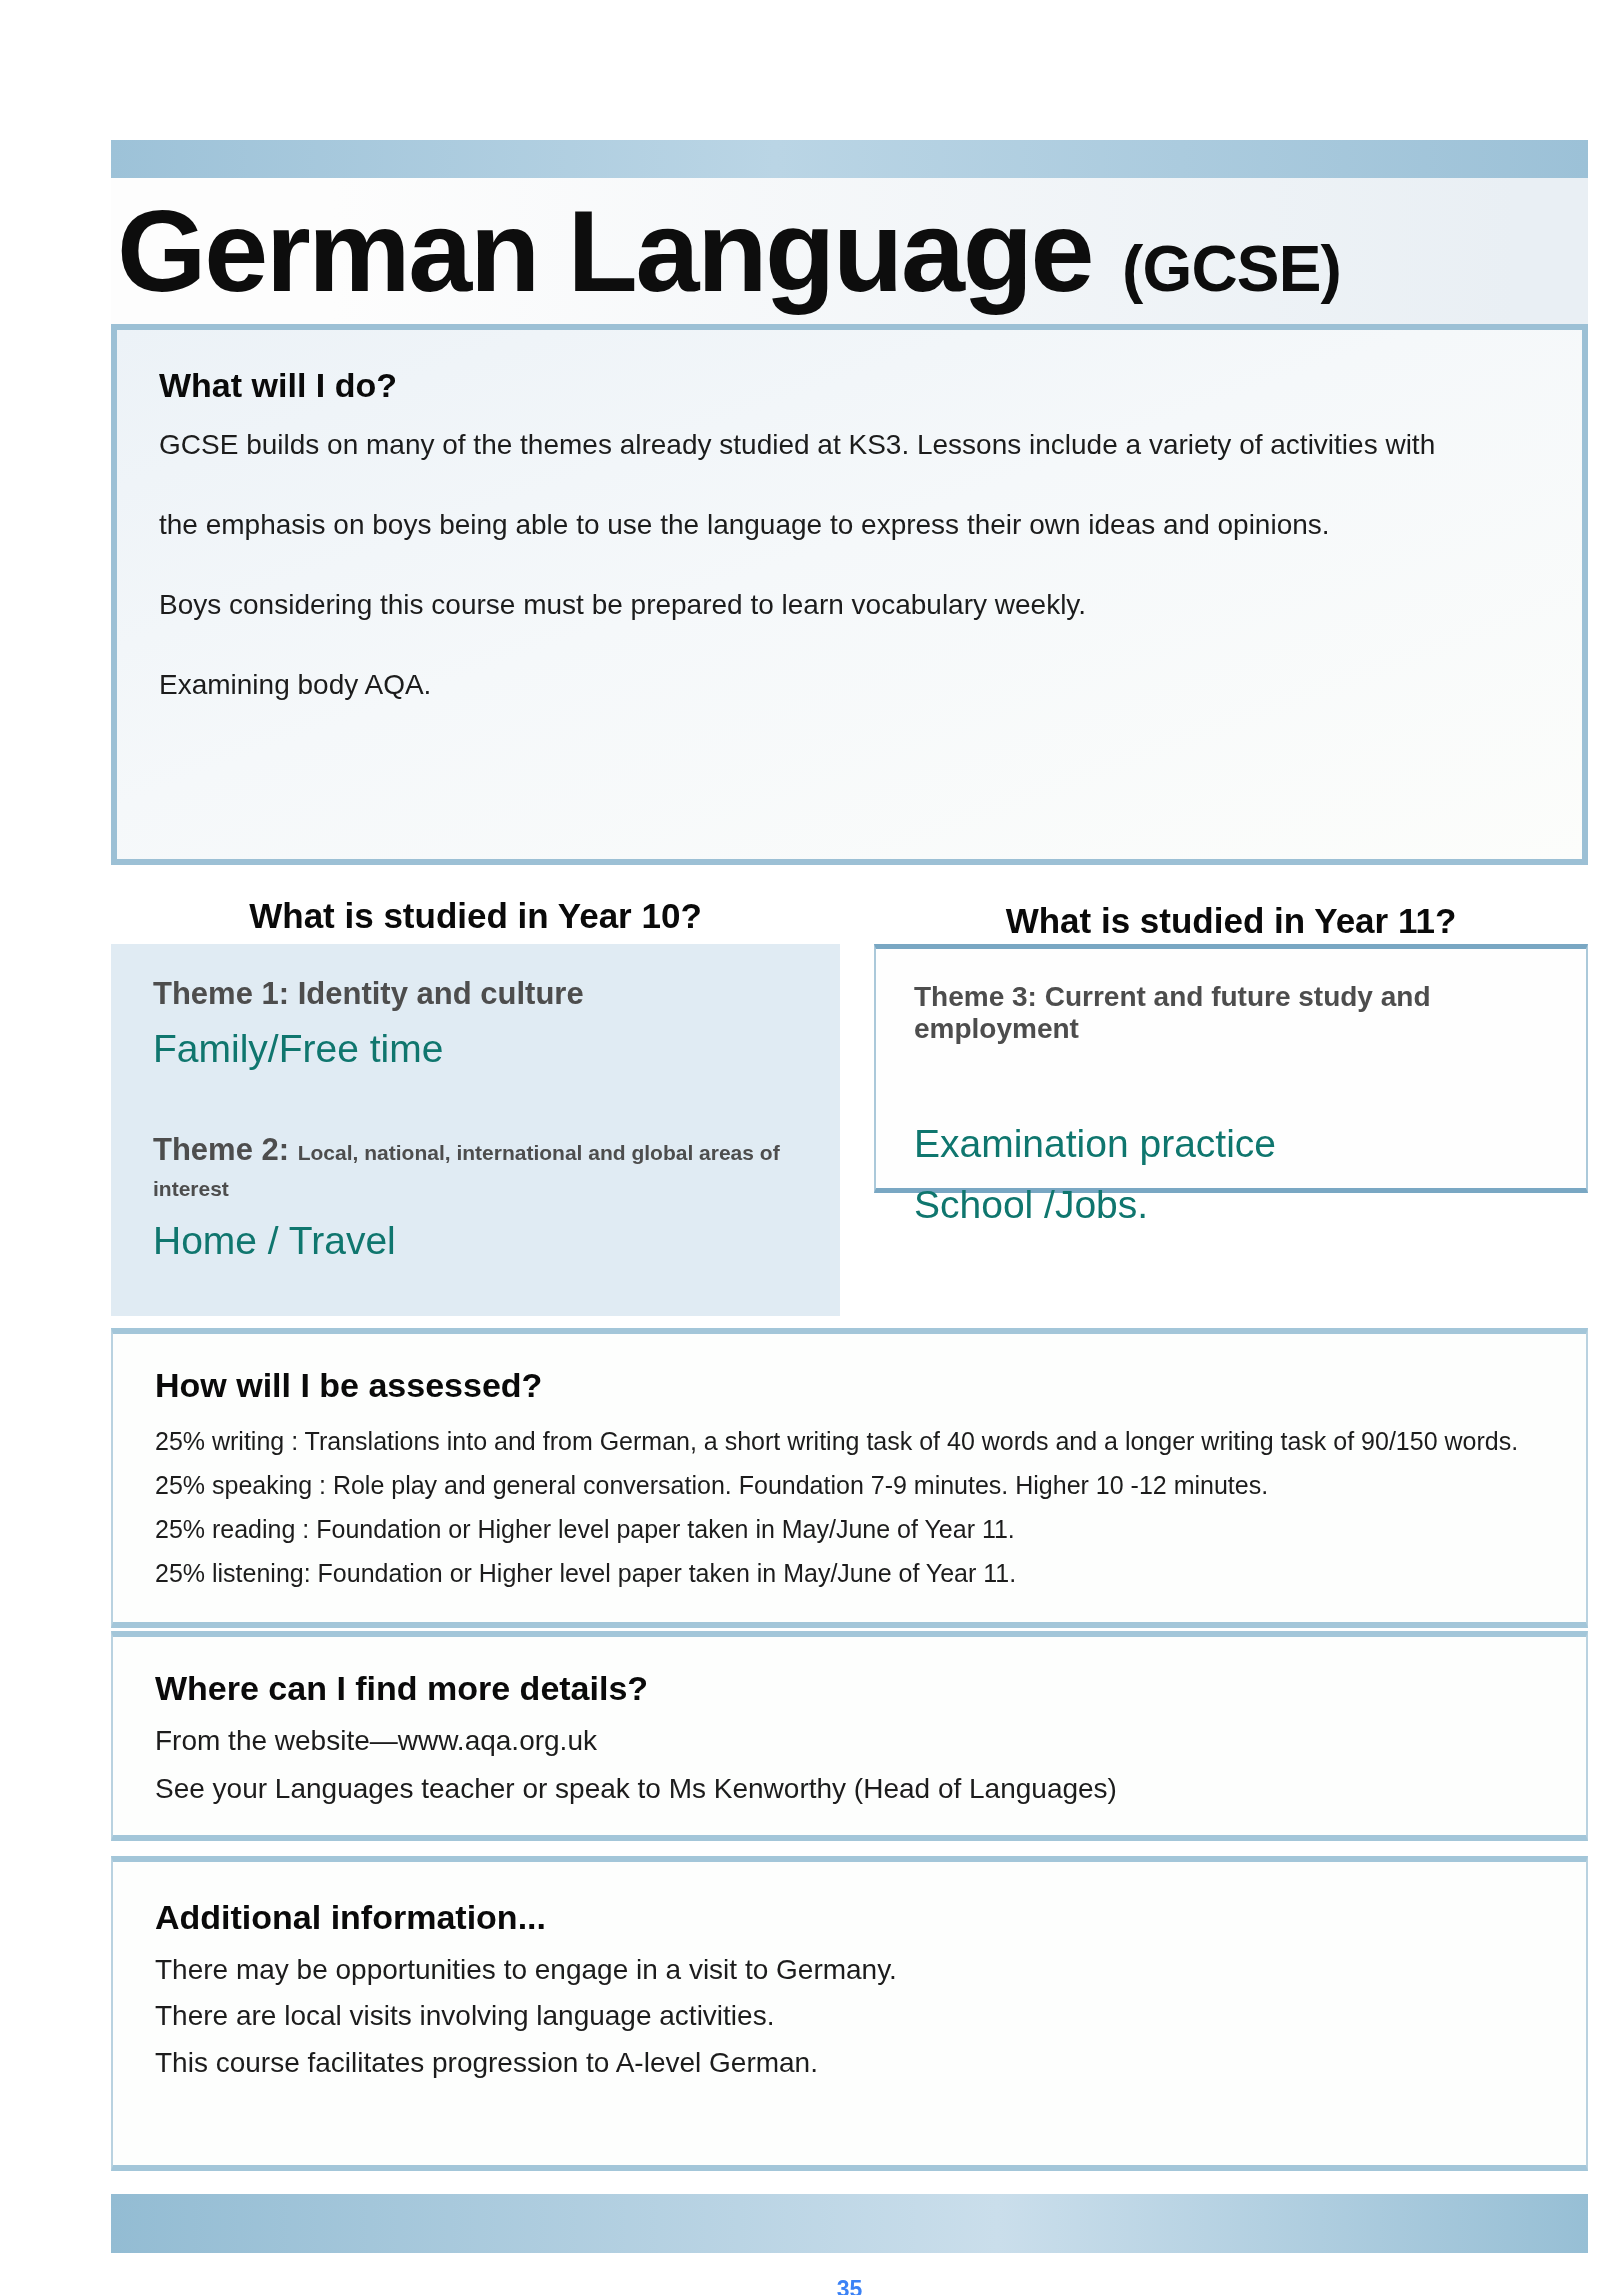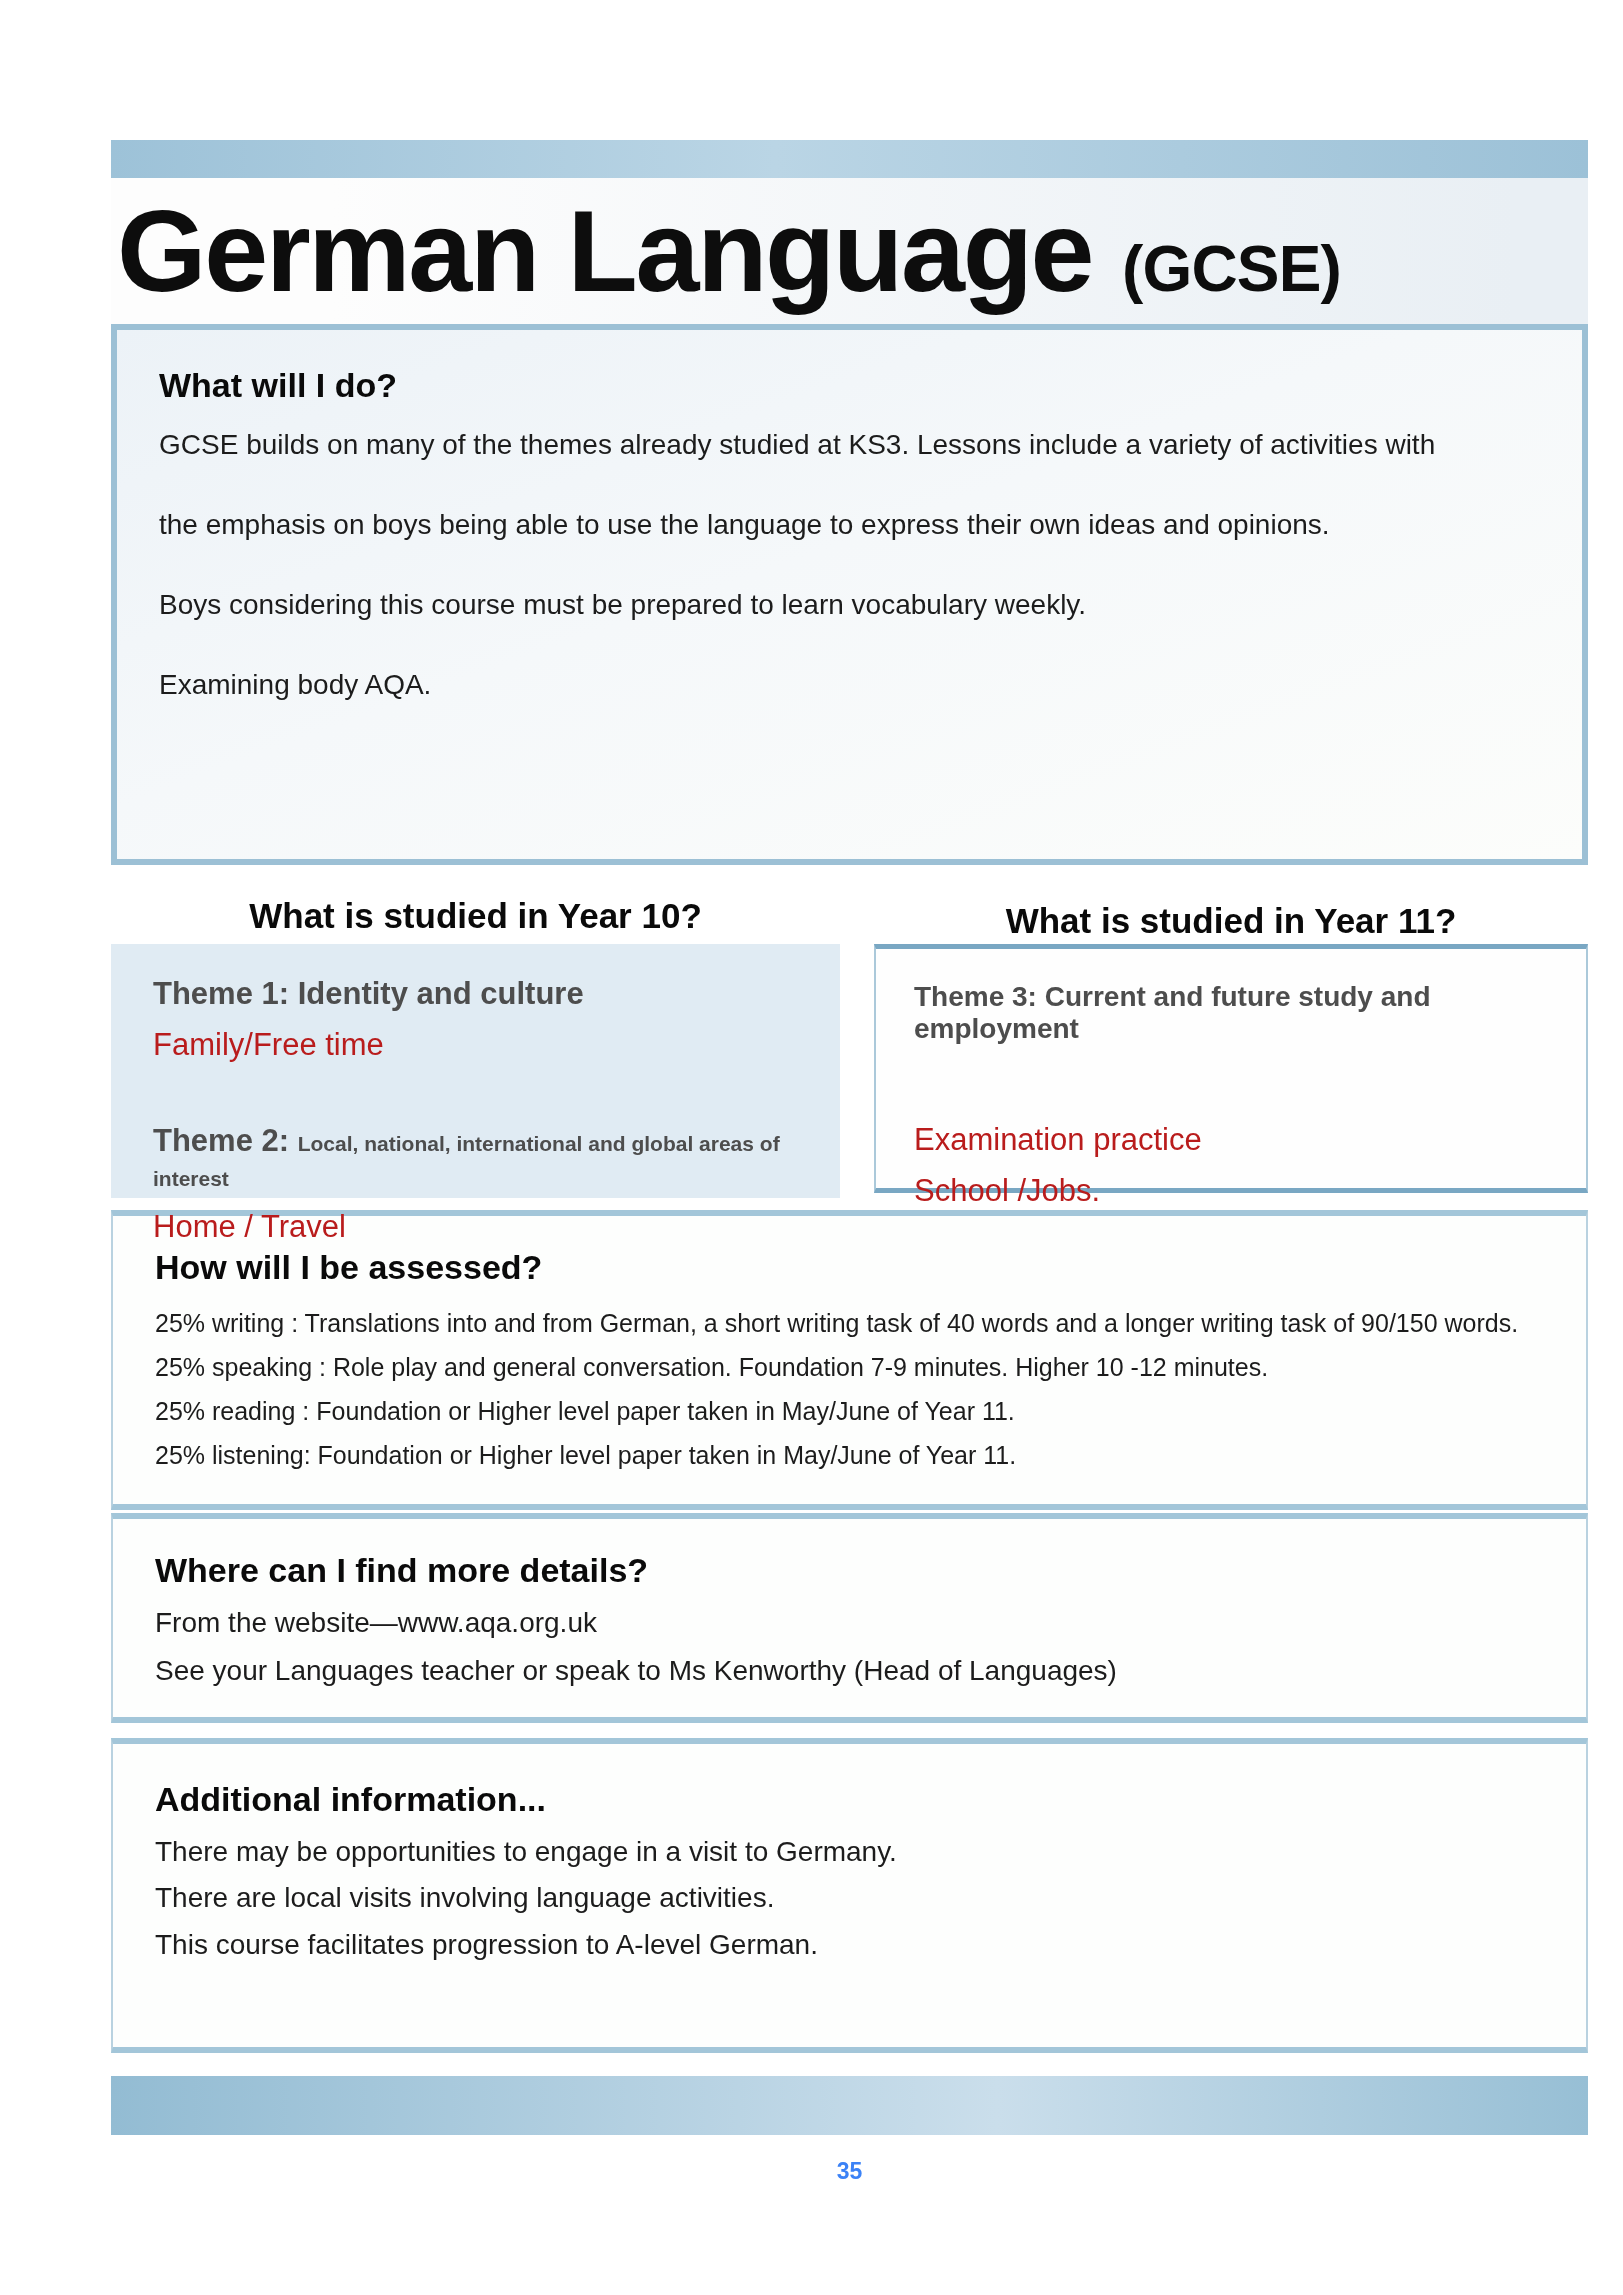--- a/index.html
+++ b/index.html
@@ -34,32 +34,32 @@
   .intro-line{margin:22px 0 46px 0;font-size:28px;line-height:34px;}
   .intro-line.first{margin-top:22px;}
   .year-section{margin-top:28px;display:flex;gap:34px;}
   .year-col-left{width:729px;}
   .year-col-right{width:714px;}
   .year-heading{
     height:51px;line-height:46px;text-align:center;font-size:35px;font-weight:bold;color:#0a0a0a;
   }
   .year-col-right .year-heading{line-height:55px;}
   .year10-box{
-    box-sizing:border-box;height:254px;background:#e0ebf3;
+    box-sizing:border-box;height:372px;background:#e0ebf3;
     padding:32px 33px 0 42px;
   }
   .year11-box{
     box-sizing:border-box;height:249px;background:#fefefe;
     border-top:5.4px solid #79a7c3;border-bottom:5.4px solid #79a7c3;
     border-left:2.3px solid #abc9da;border-right:2.3px solid #abc9da;
     padding:32px 23px 0 38px;
   }
   .theme-label{margin:0;font-size:31px;font-weight:bold;color:#4d4d4d;line-height:1.15;}
   .theme-label .theme-sub{font-size:21px;}
-  .theme-detail{margin:15.4px 0 0 0;font-size:31px;color:#b91c1c;line-height:1.15;}
+  .theme-detail{margin:15.4px 0 0 0;font-size:39px;color:#0f766e;line-height:1.15;}
   .theme-gap{margin-top:60px;}
   .exam-practice{margin-top:77px;}
   .box-assessed{
     box-sizing:border-box;margin-top:11.5px;height:300px;background:#fdfefd;
     border-top:6.1px solid #a3c6d9;border-bottom:6.1px solid #a3c6d9;
     border-left:2.3px solid #b9d2e0;border-right:2.3px solid #b9d2e0;
     padding:31px 31px 0 42px;
   }
   .assess-line{margin:0 0 13px 0;font-size:25px;line-height:31px;}
   .assess-line.first{margin-top:21px;}

